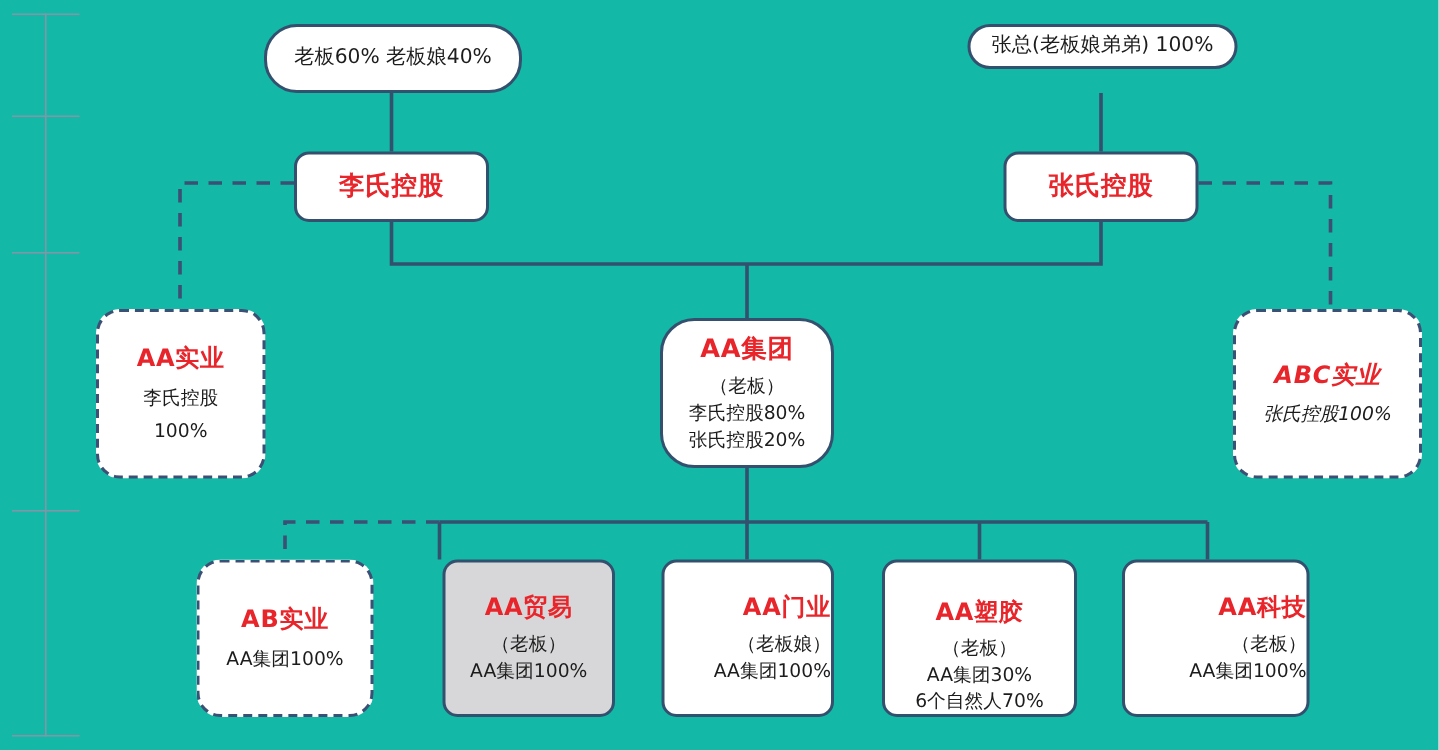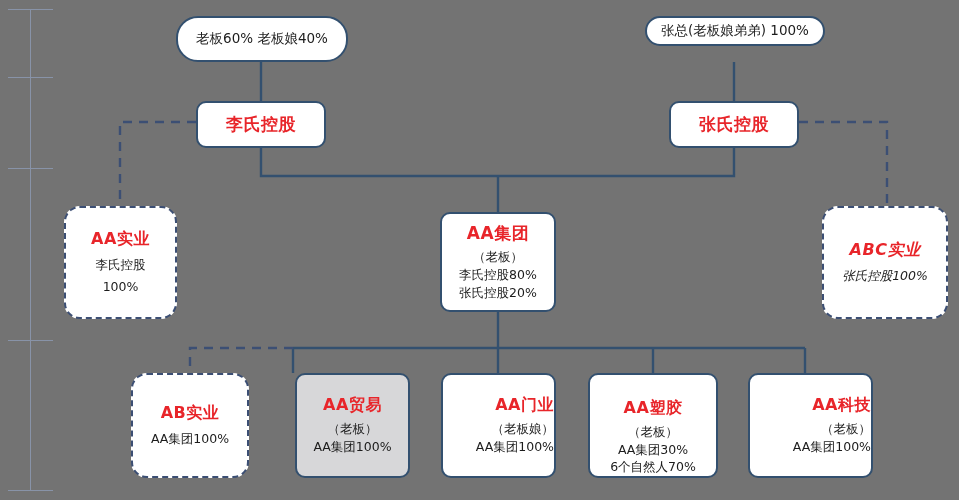--- a/index.html
+++ b/index.html
@@ -7,21 +7,21 @@
     padding: 0;
     background: #ffffff;
   }
   body {
     font-family: "DejaVu Sans", "Liberation Sans", sans-serif;
   }
   #stage {
     position: relative;
     width: 959px;
     height: 500px;
-    background: #737373;
+    background: #14b8a6;
     overflow: hidden;
   }
   #wires {
     position: absolute;
     left: 0;
     top: 0;
     width: 959px;
     height: 500px;
     pointer-events: none;
   }
@@ -139,21 +139,21 @@
   <div class="node" style="left:669px; top:101px; width:130px; height:47px;">
     <div class="title lg">张氏控股</div>
   </div>
 
   <div class="node dashed" style="left:64px; top:206px; width:113px; height:113px;">
     <div class="title">AA实业</div>
     <div class="sub gap6">李氏控股</div>
     <div class="sub gap4">100%</div>
   </div>
 
-  <div class="node" style="left:440px; top:212px; width:116px; height:100px;">
+  <div class="node" style="left:440px; top:212px; width:116px; height:100px;border-radius:23px;">
     <div class="title lg">AA集团</div>
     <div class="sub gap4">（老板）</div>
     <div class="sub">李氏控股80%</div>
     <div class="sub">张氏控股20%</div>
   </div>
 
   <div class="node dashed" style="left:822px; top:206px; width:126px; height:113px;font-style:italic;">
     <div class="title">ABC实业</div>
     <div class="sub gap6">张氏控股100%</div>
   </div>

